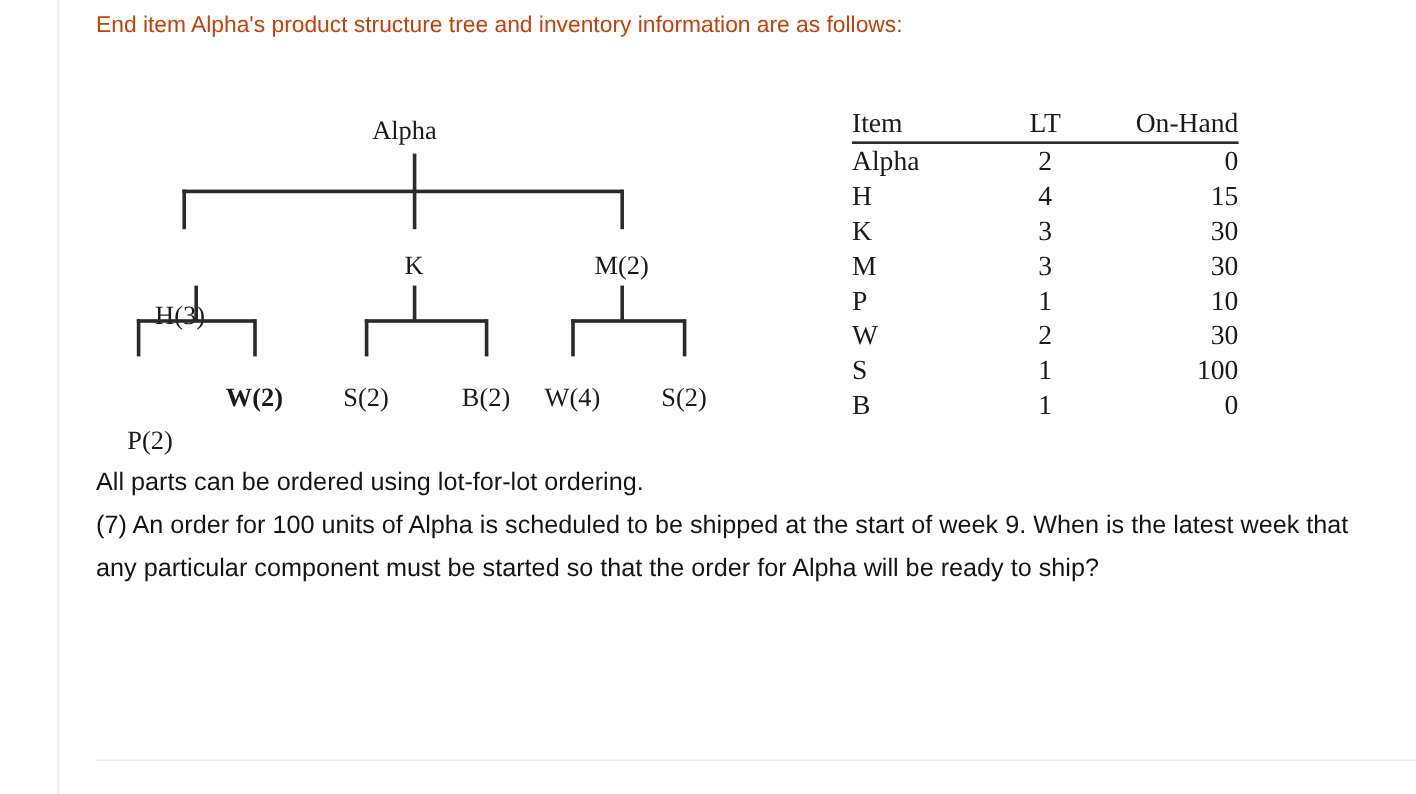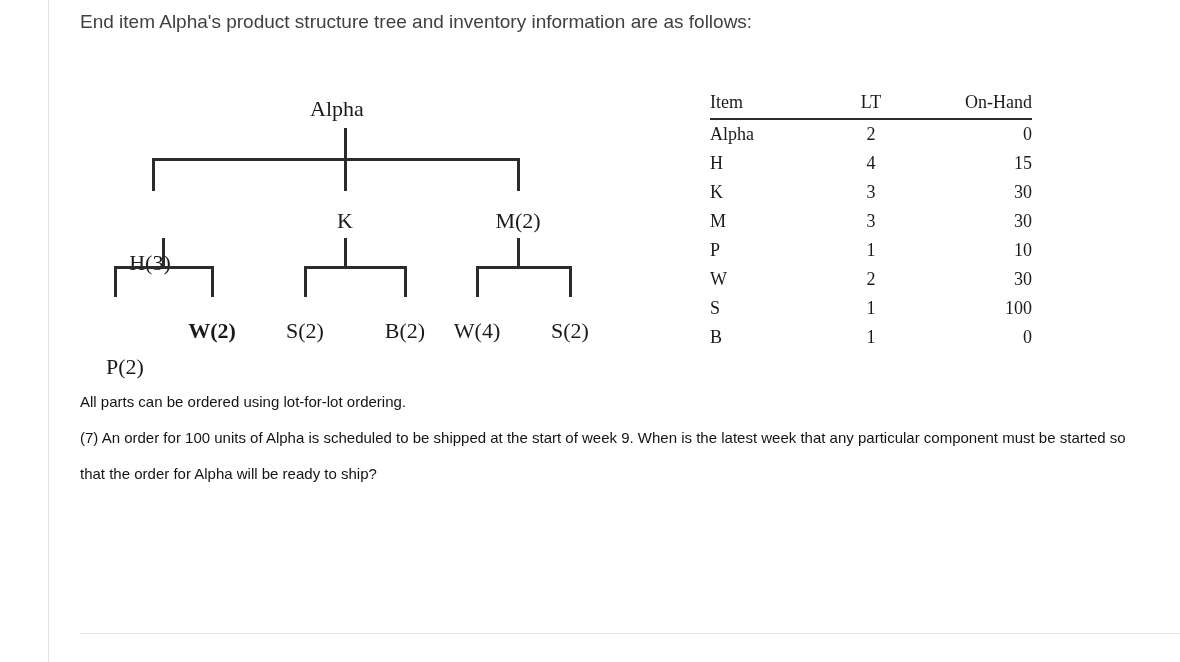--- a/index.html
+++ b/index.html
@@ -36,21 +36,21 @@
 
   
   #intro-line {
     position: absolute;
     left: 80px;
     top: 9px;
     font-size: 19px;
     line-height: 26px;
     letter-spacing: 0px;
     white-space: nowrap;
-    color: #404040;
+    color: #c2410c;
   }
 
   
   #tree {
     position: absolute;
     left: 0;
     top: 0;
     width: 660px;
     height: 360px;
   }
@@ -82,42 +82,42 @@
     left: 710px;
     top: 88px;
     font-family: "Liberation Serif", serif;
     color: #1a1a1a;
   }
   #inv-table table {
     border-collapse: collapse;
   }
   #inv-table th, #inv-table td {
     font-weight: normal;
-    font-size: 18px;
+    font-size: 23px;
     line-height: 29px;
     padding: 0;
     vertical-align: baseline;
     white-space: nowrap;
   }
   #inv-table thead th {
     border-bottom: 2px solid #2b2b2b;
     padding-bottom: 1px;
   }
   .col-item  { width: 128px; text-align: left; }
   .col-lt    { width: 66px;  text-align: center; }
   .col-oh    { width: 110px; text-align: right; padding-left: 18px !important; }
   thead .col-oh { padding-left: 18px !important; }
 
   
   #body-text {
     position: absolute;
     left: 80px;
     top: 384px;
     width: 1060px;
-    font-size: 15px;
+    font-size: 21px;
     line-height: 36px;
     color: #141414;
   }
   #body-text p { margin: 0; }
 </style>
 </head>
 <body>
 
 <div id="left-rule"></div>
 

